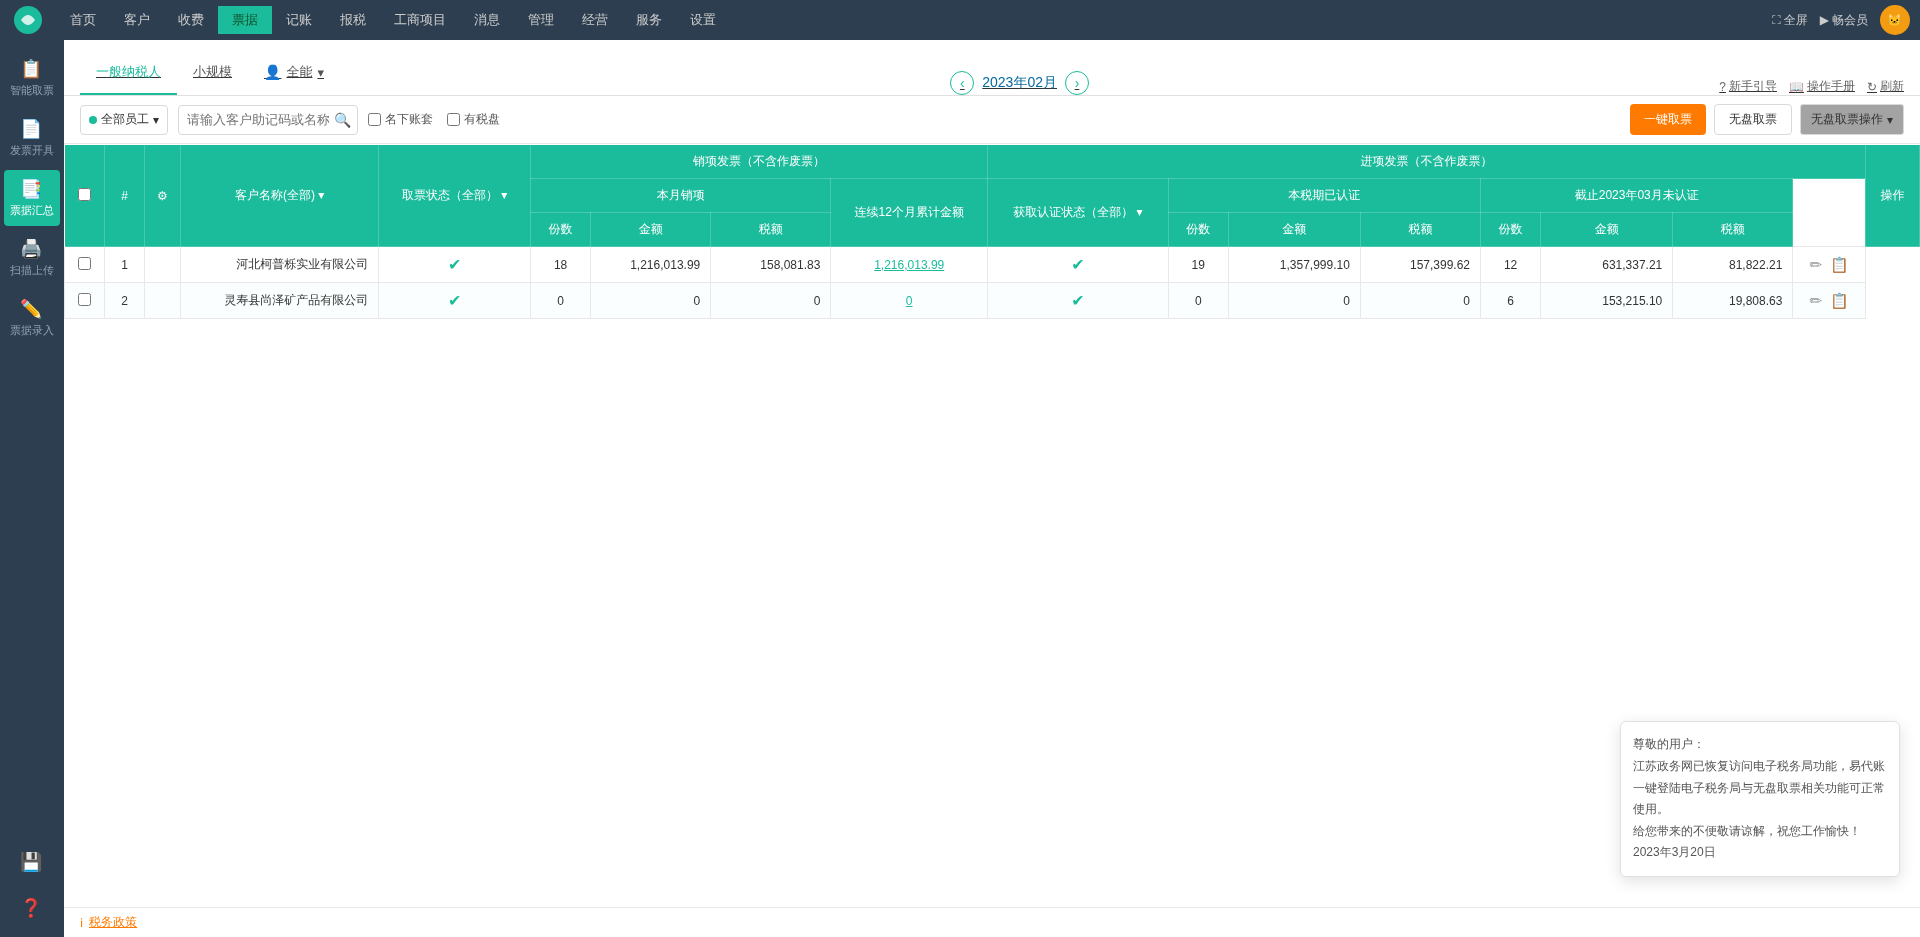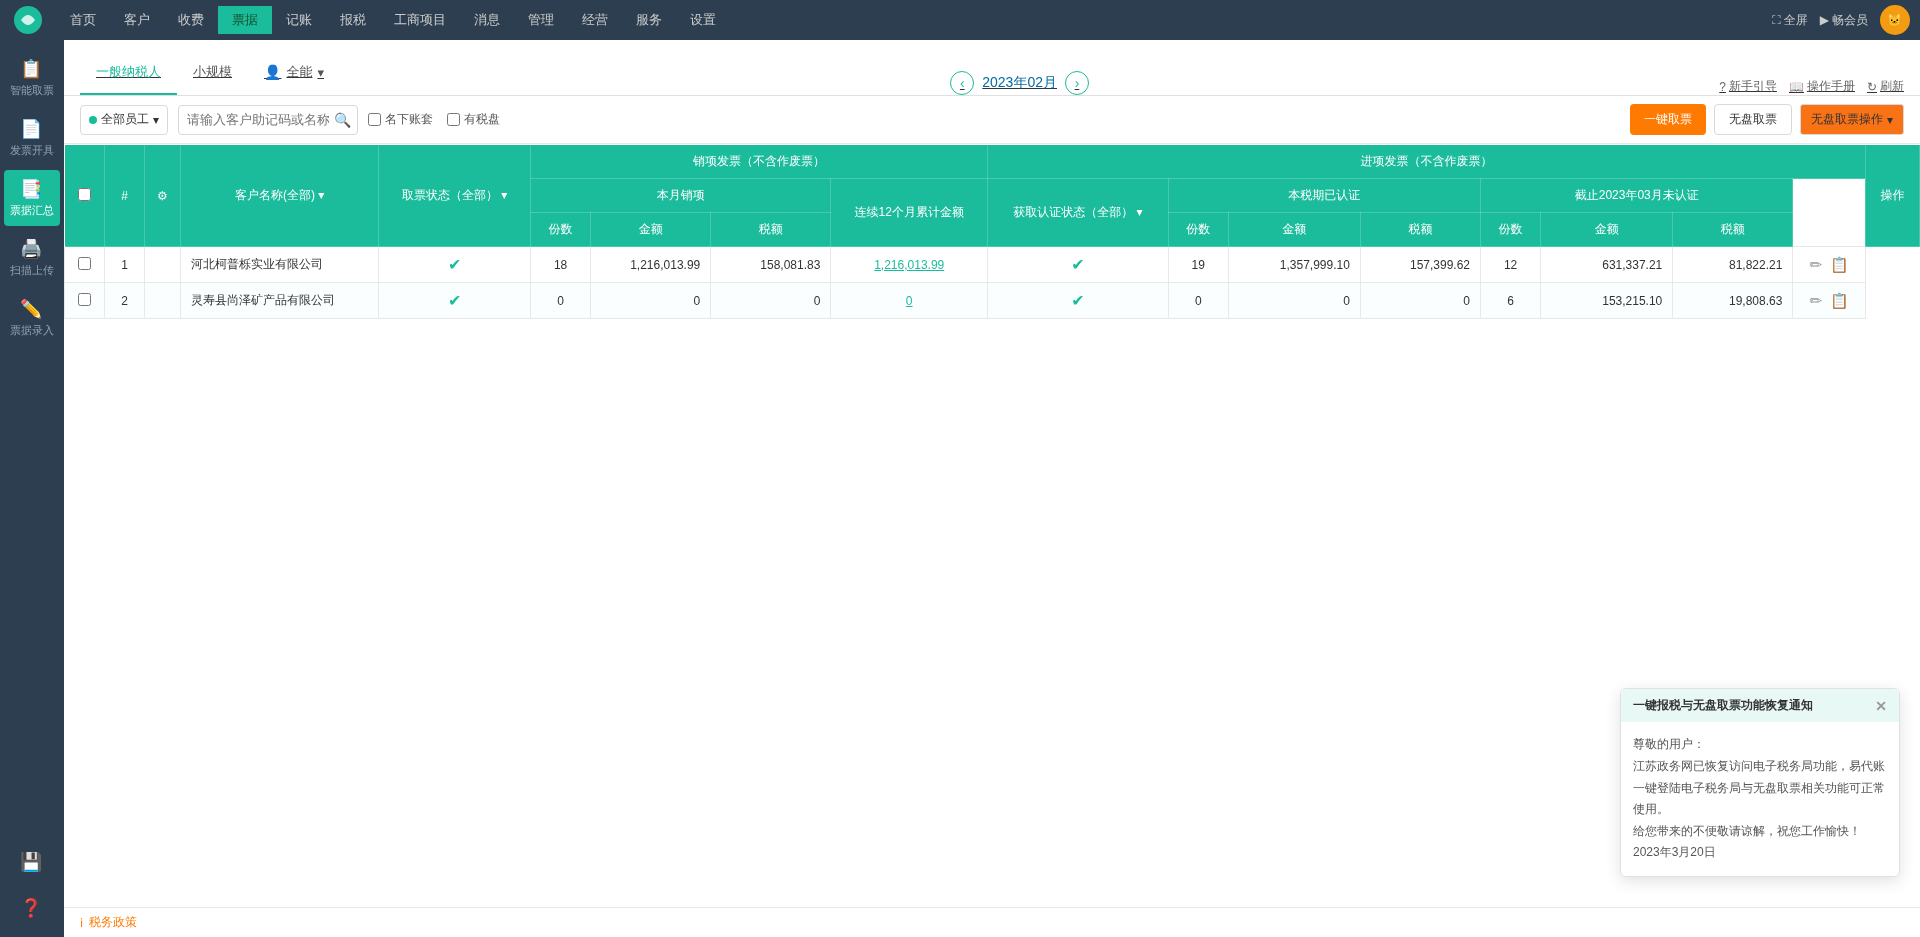--- a/index.html
+++ b/index.html
@@ -246,21 +246,21 @@
       background: #fff;
       color: #333;
       border: 1px solid #d9d9d9;
       border-radius: 4px;
       padding: 6px 14px;
       font-size: 12px;
       cursor: pointer;
       white-space: nowrap;
     }
     .btn-dropdown {
-      background: #f97316;
+      background: #a3a3a3;
       color: #333;
       border: 1px solid #d9d9d9;
       border-radius: 3px;
       padding: 6px 10px;
       font-size: 12px;
       cursor: pointer;
       display: flex; align-items: center; gap: 4px;
     }
 
     
@@ -284,21 +284,21 @@
       white-space: nowrap;
       font-weight: normal;
     }
     table tbody tr td {
       padding: 8px 10px;
       text-align: center;
       border: 1px solid #e8e8e8;
       color: #333;
       white-space: nowrap;
     }
-    table tbody tr td.text-left { text-align: left; }
+    table tbody tr td.text-left { text-align: right; }
     table tbody tr td.text-right { text-align: right; }
     .check-col { width: 40px; }
     .num-col { width: 40px; }
 
     .link-text { color: #1abc9c; text-decoration: underline; cursor: pointer; }
 
     
     .action-icons { display: flex; gap: 8px; justify-content: center; align-items: center; }
     .action-icon { color: #999; cursor: pointer; font-size: 15px; }
 
@@ -600,27 +600,23 @@
           <span class="action-icon">📋</span>
         </div>
       </td>
     </tr>
           </tbody>
       </table>
     </div>
 
     <div class="bottom-bar">
       <span class="info-icon">ℹ</span>
-      <span style="cursor:pointer;">税务政策</span>
+      <span style="text-decoration:underline; cursor:pointer;">税务政策</span>
     </div>
 
   </div>
 </div>
 
 <div class="notification-popup">
-  <div class="popup-header">
-    <span>一键报税与无盘取票功能恢复通知</span>
-    <span class="popup-close">✕</span>
-  </div>
   <div class="popup-body">
     <div id="popup-content">尊敬的用户：<br>江苏政务网已恢复访问电子税务局功能，易代账一键登陆电子税务局与无盘取票相关功能可正常使用。<br>给您带来的不便敬请谅解，祝您工作愉快！<br>2023年3月20日</div>
   </div>
 </div>
 
 </body></html>

